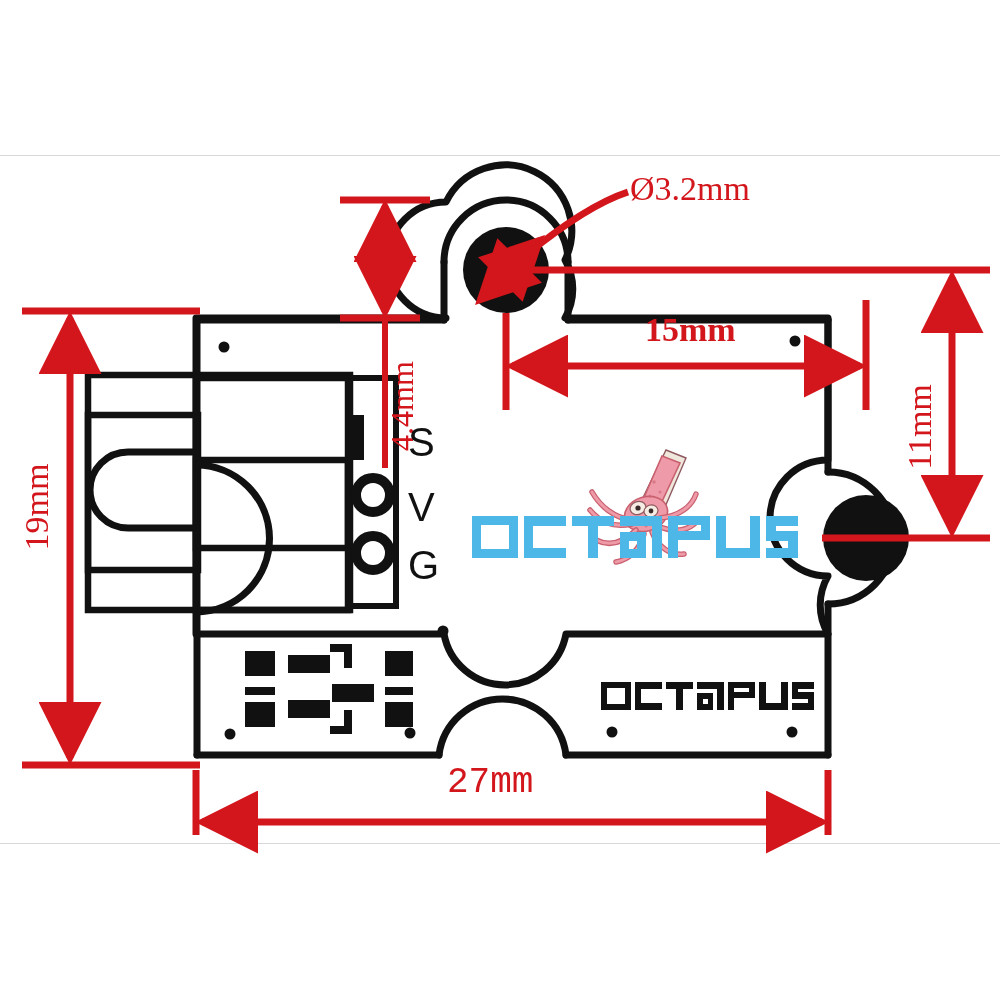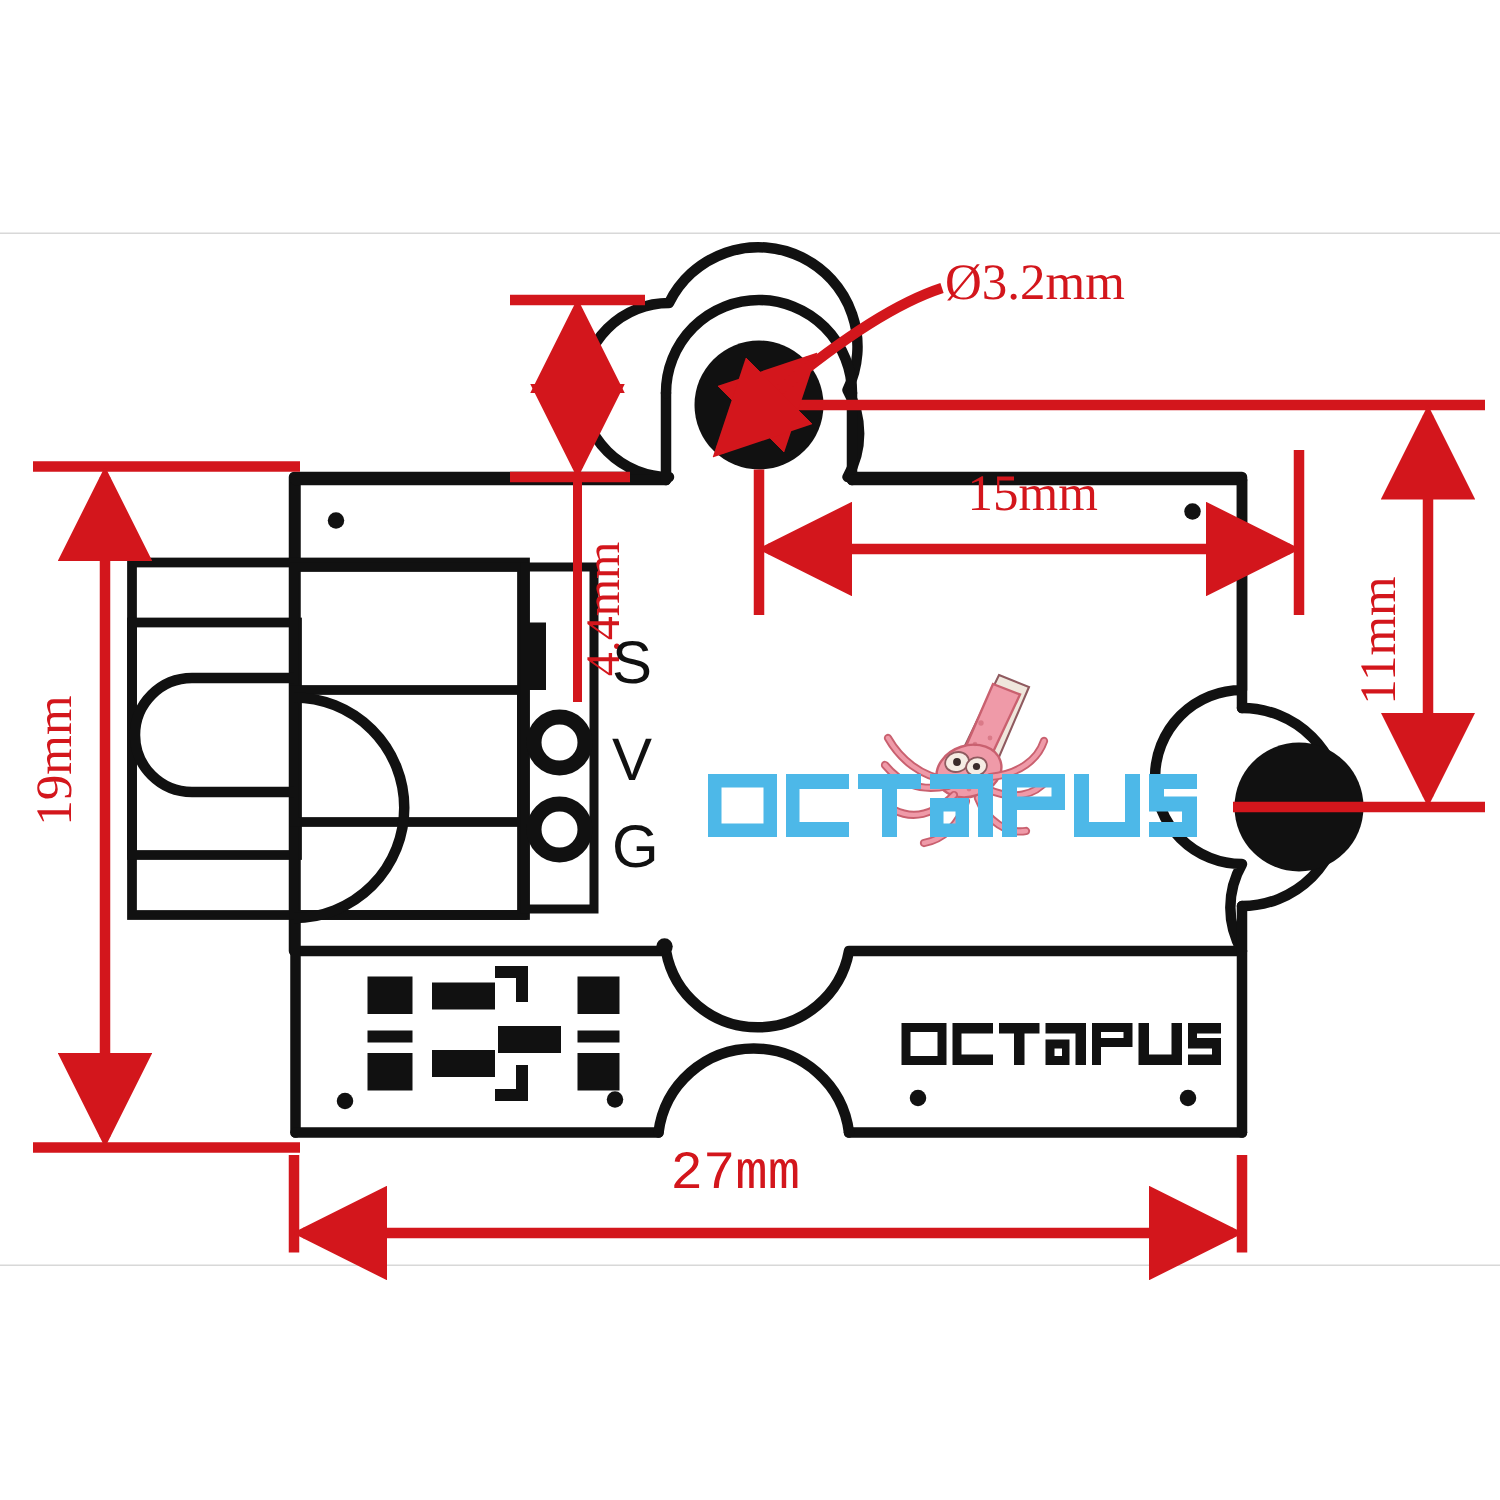--- a/index.html
+++ b/index.html
@@ -21,21 +21,21 @@
   
   .dim{
     position:absolute;
     color:#d3161c;
     font-family:"Liberation Serif",serif;
     white-space:nowrap;
     line-height:1;
     letter-spacing:0px;
   }
   #dim-dia{left:630px;top:172px;font-size:34px;}
-  #dim-15{left:645px;top:313px;font-size:34px;}
+  #dim-15{left:645px;top:313px;font-size:34px;font-weight:bold;}
   #dim-27{left:447px;top:765px;font-size:36px;font-family:Liberation Mono, monospace;}
   #dim-19{
     left:-6px;top:490px;font-size:34px;
     transform:rotate(-90deg);transform-origin:50% 50%;
   }
   #dim-11{
     left:877px;top:410px;font-size:34px;
     transform:rotate(-90deg);transform-origin:50% 50%;
   }
   #dim-44{

